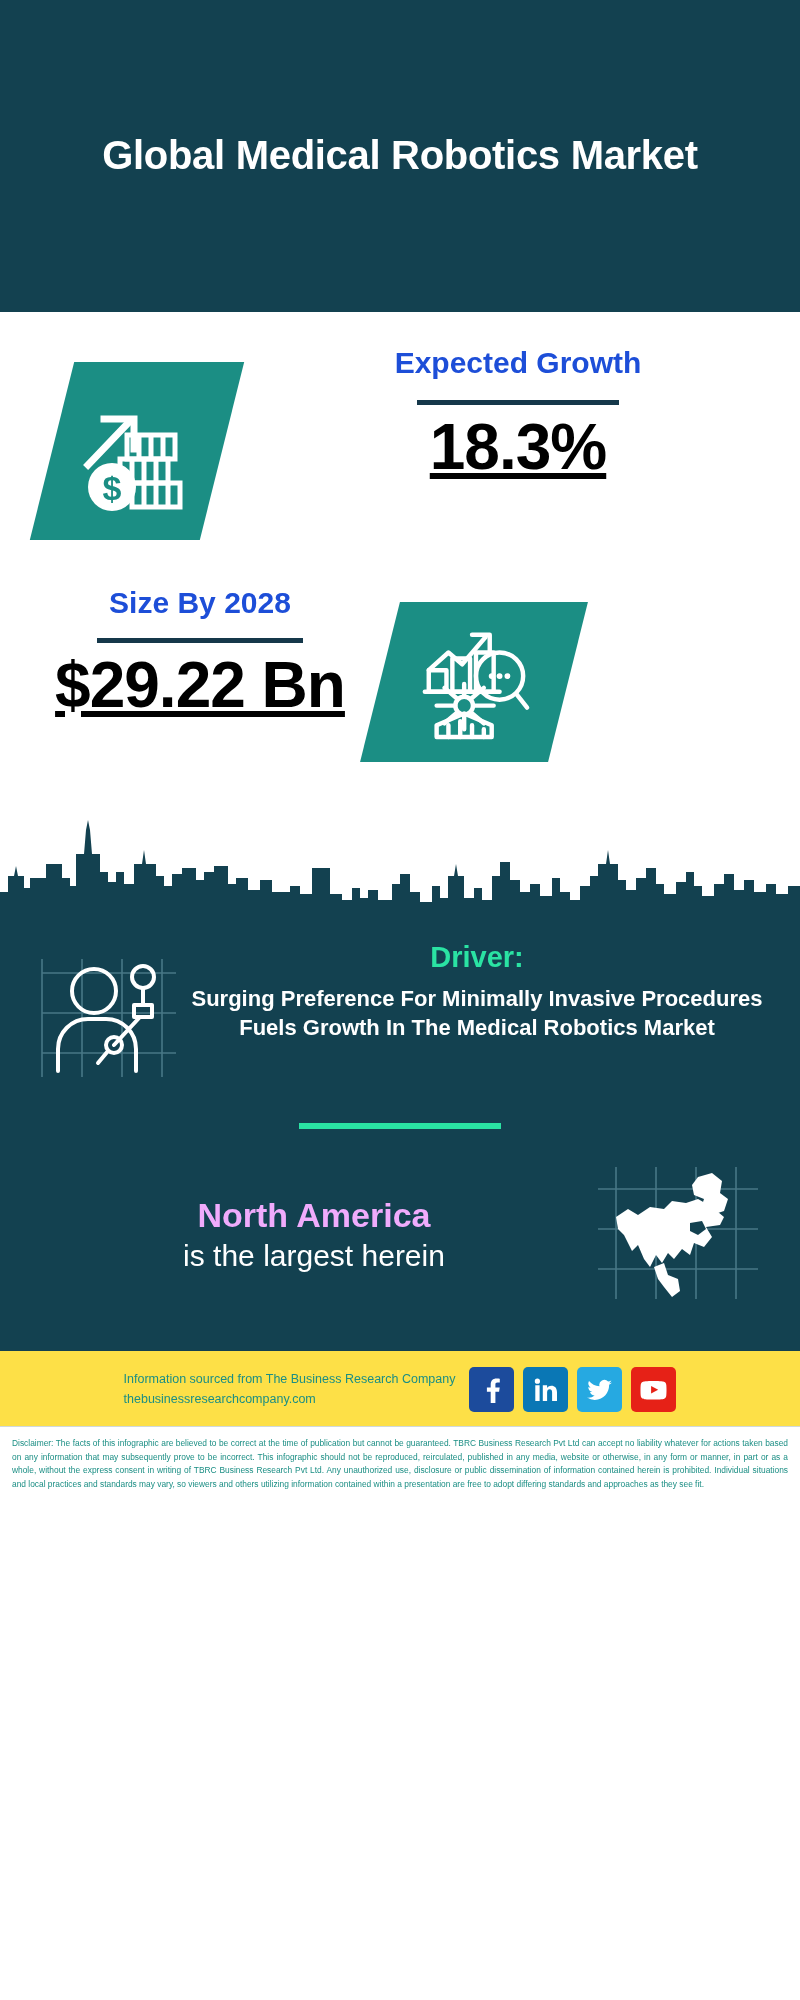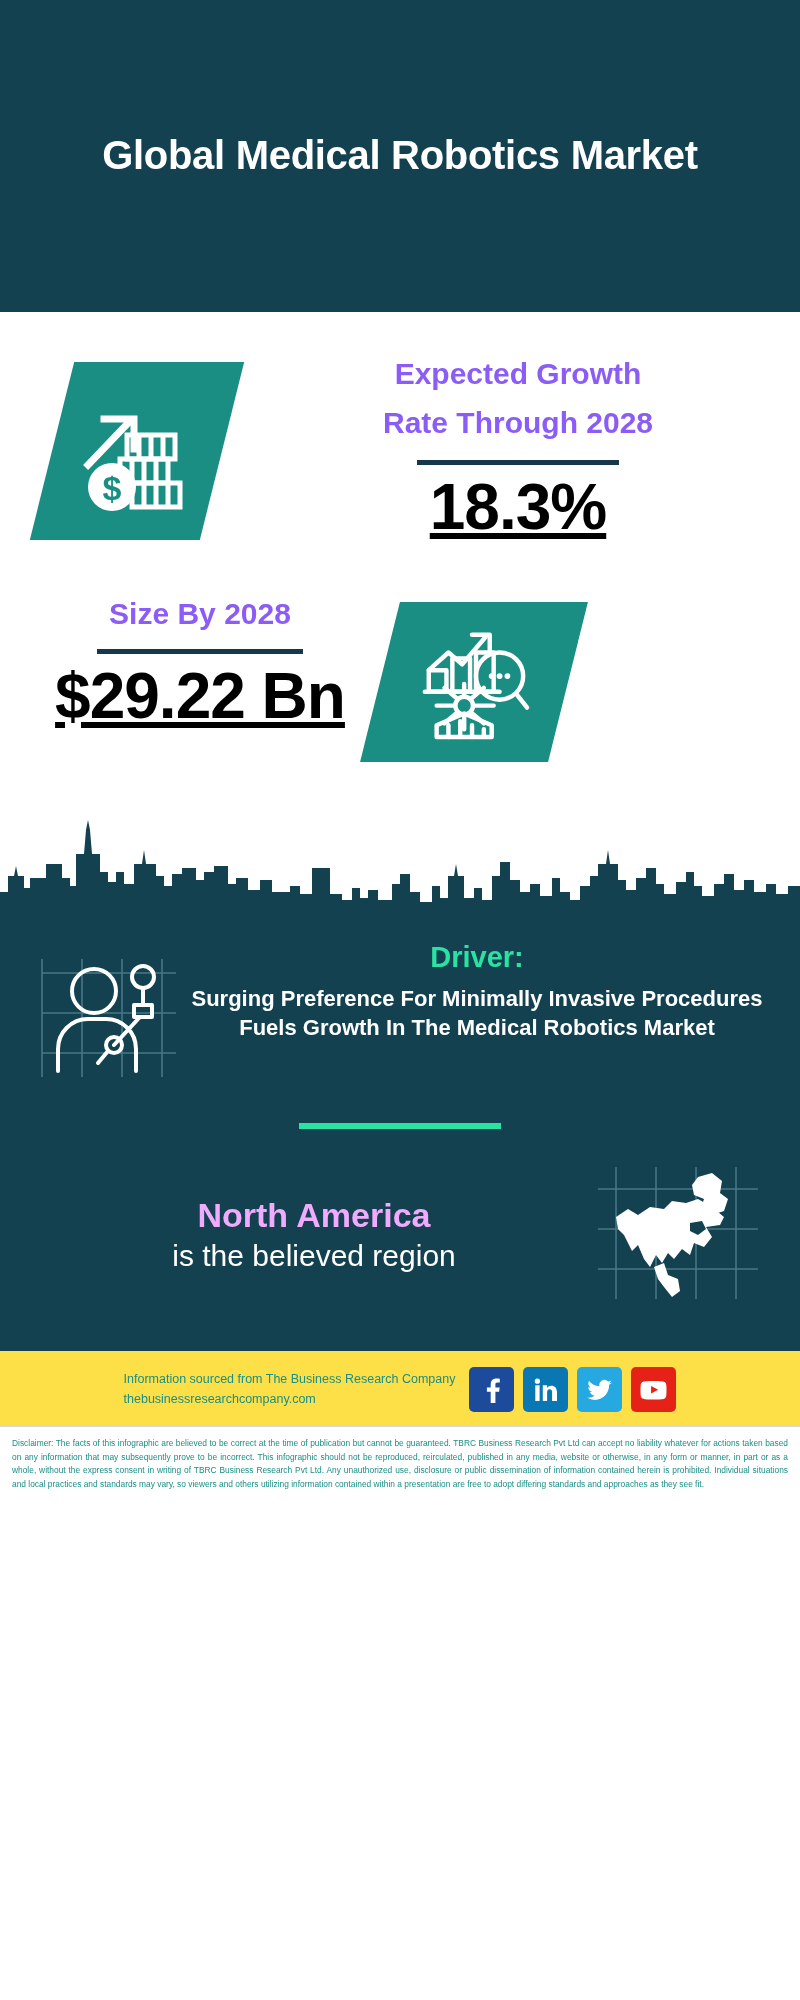--- a/index.html
+++ b/index.html
@@ -36,21 +36,21 @@
     transform:skewX(14deg);
     width:100%;height:100%;
     display:flex;align-items:center;justify-content:center;
   }
   #para1{left:52px;top:50px;width:170px;height:178px;}
 
   .stat1-text{
     position:absolute;left:268px;top:32px;width:500px;text-align:center;
   }
   .stat-label{
-    color:#8b5cf6;font-size:30px;font-weight:bold;line-height:1.26;margin:11px;
+    color:#1d4ed8;font-size:30px;font-weight:bold;line-height:1.26;margin:0;
   }
   .rule{
     width:202px;height:5px;background:#15384a;margin:18px auto 0 auto;border:0;
   }
   .stat-value{
     color:#000000;font-size:64px;font-weight:bold;margin:10px 0 0 0;line-height:1.02;
     letter-spacing:-1px;
     text-decoration:underline;
   }
 
@@ -150,21 +150,20 @@
             <path d="M66 92 L66 116 M78 92 L78 116 M90 92 L90 116"></path>
           </g>
           <circle cx="34" cy="96" r="24" fill="#ffffff"></circle>
           <text x="34" y="109" font-family="Liberation Sans, sans-serif" font-size="34" font-weight="bold" fill="#1b8e84" text-anchor="middle">$</text>
         </svg>
       </div>
     </div>
 
     <div class="stat1-text">
       <p class="stat-label">Expected Growth</p>
-      <p class="stat-label">Rate Through 2028</p>
       <hr class="rule">
       <p class="stat-value">18.3%</p>
     </div>
   </div>
 
   <div class="stat2">
 
     <div class="stat2-text">
       <p class="stat-label">Size By 2028</p>
       <hr class="rule2">
@@ -239,21 +238,21 @@
           <p class="driver-title">Driver:</p>
           <p class="driver-body">Surging Preference For Minimally Invasive Procedures Fuels Growth In The Medical Robotics Market</p>
         </div>
       </div>
 
       <hr class="green-rule">
 
       <div class="region-row">
         <div class="region-text">
           <p class="region-name">North America</p>
-          <p class="region-sub">is the believed region</p>
+          <p class="region-sub">is the largest herein</p>
         </div>
         <div class="map-icon">
           <svg width="168" height="140" viewBox="0 0 168 140">
             <g stroke="#4d7d8c" stroke-width="1.6" fill="none" opacity="0.9">
               <path d="M22 4 L22 136 M62 4 L62 136 M102 4 L102 136 M142 4 L142 136"></path>
               <path d="M4 26 L164 26 M4 66 L164 66 M4 106 L164 106"></path>
             </g>
             <path fill="#ffffff" d="M104 14 L118 10 L128 18 L126 30 L134 36 L130 48 L118 52 L112 44 L106 48
               L110 36 L100 32 L98 22 Z"></path>
             <path fill="#ffffff" d="M22 54 L34 46 L44 52 L56 44 L70 46 L78 38 L92 40 L104 36 L118 44 L130 54

